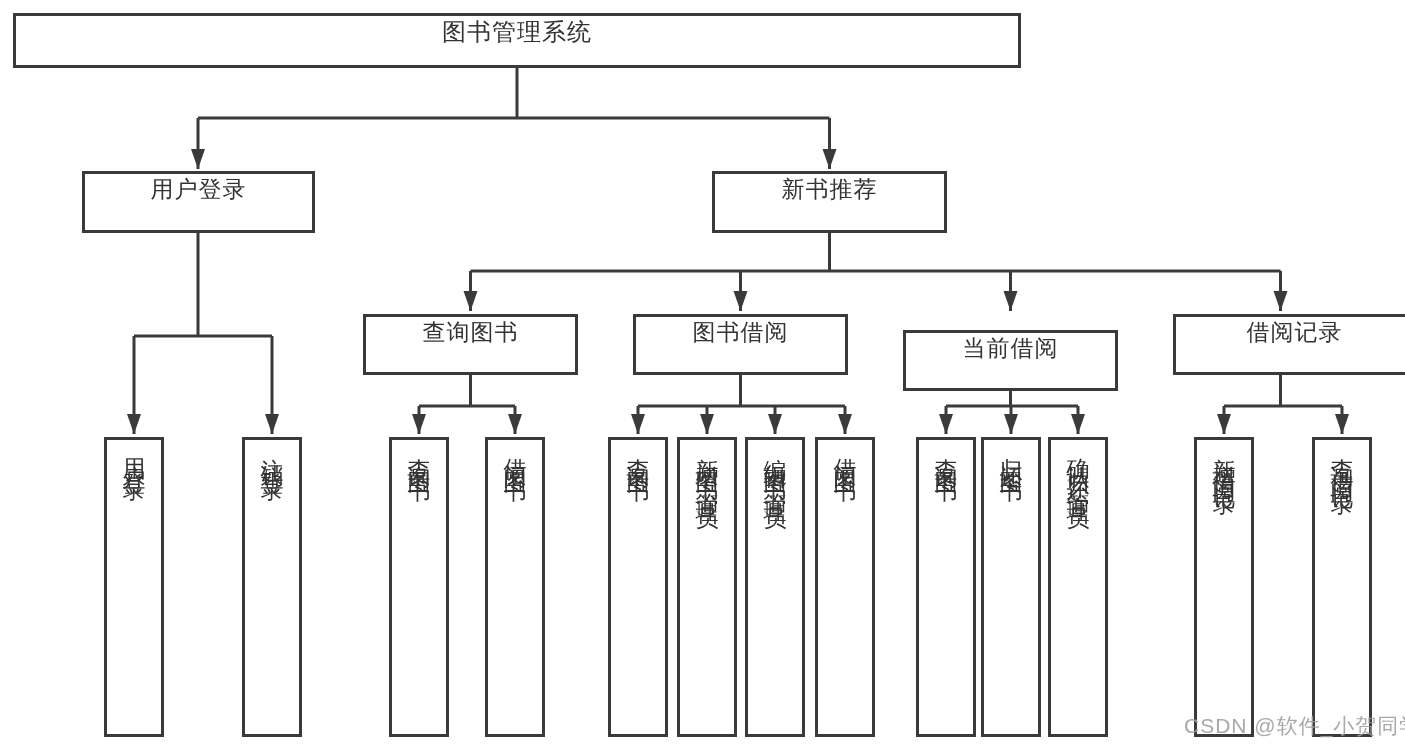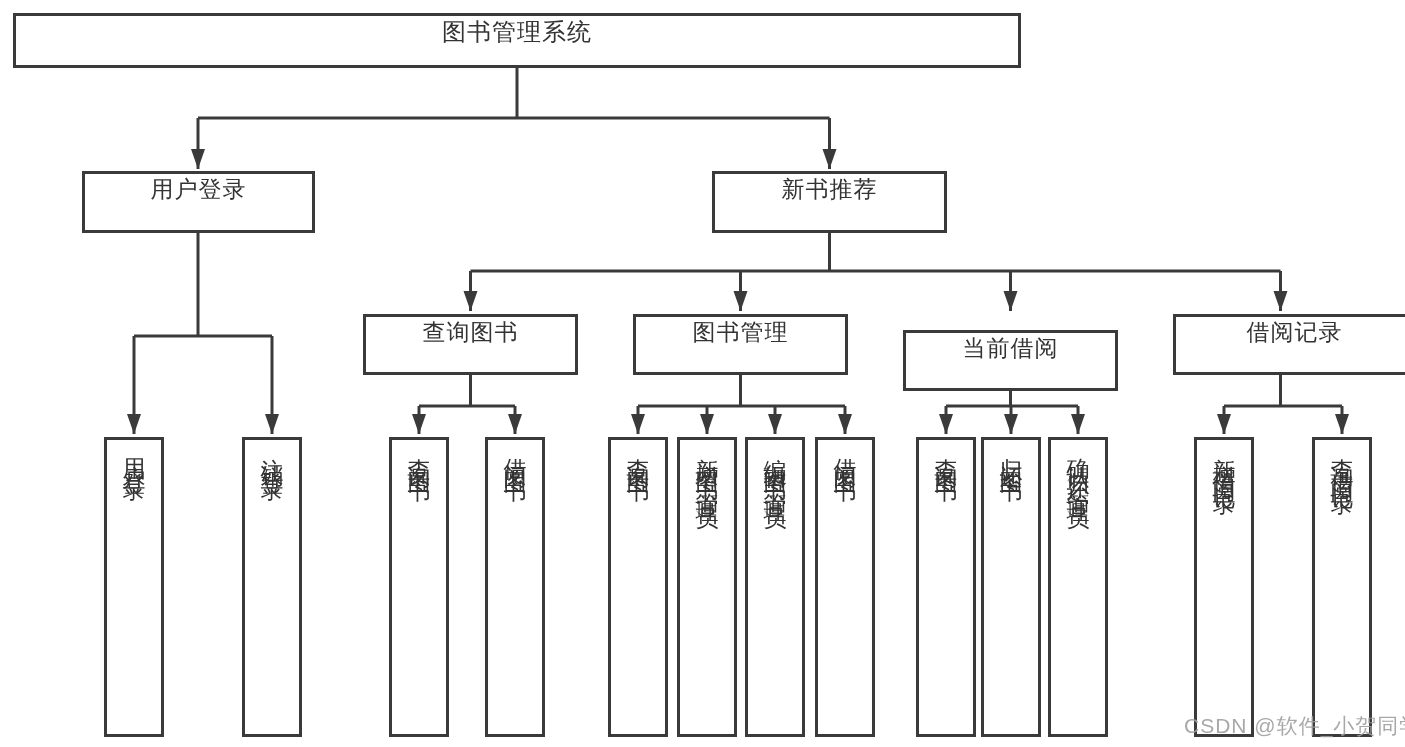--- a/index.html
+++ b/index.html
@@ -107,21 +107,21 @@
     <span>用户登录</span>
   </div>
   <div class="node" style="left:712px;top:171px;width:235px;height:62px">
     <span>新书推荐</span>
   </div>
 
   <div class="node" style="left:363px;top:314px;width:215px;height:61px">
     <span>查询图书</span>
   </div>
   <div class="node" style="left:633px;top:314px;width:215px;height:61px">
-    <span>图书管理</span>
+    <span>图书借阅</span>
   </div>
   <div class="node" style="left:903px;top:330px;width:215px;height:61px">
     <span>当前借阅</span>
   </div>
   <div class="node" style="left:1173px;top:314px;width:243px;height:61px">
     <span>借阅记录</span>
   </div>
 
   <div class="node leaf" style="left:104px;top:437px;width:60px;height:300px">
     <span>用户登录</span>

